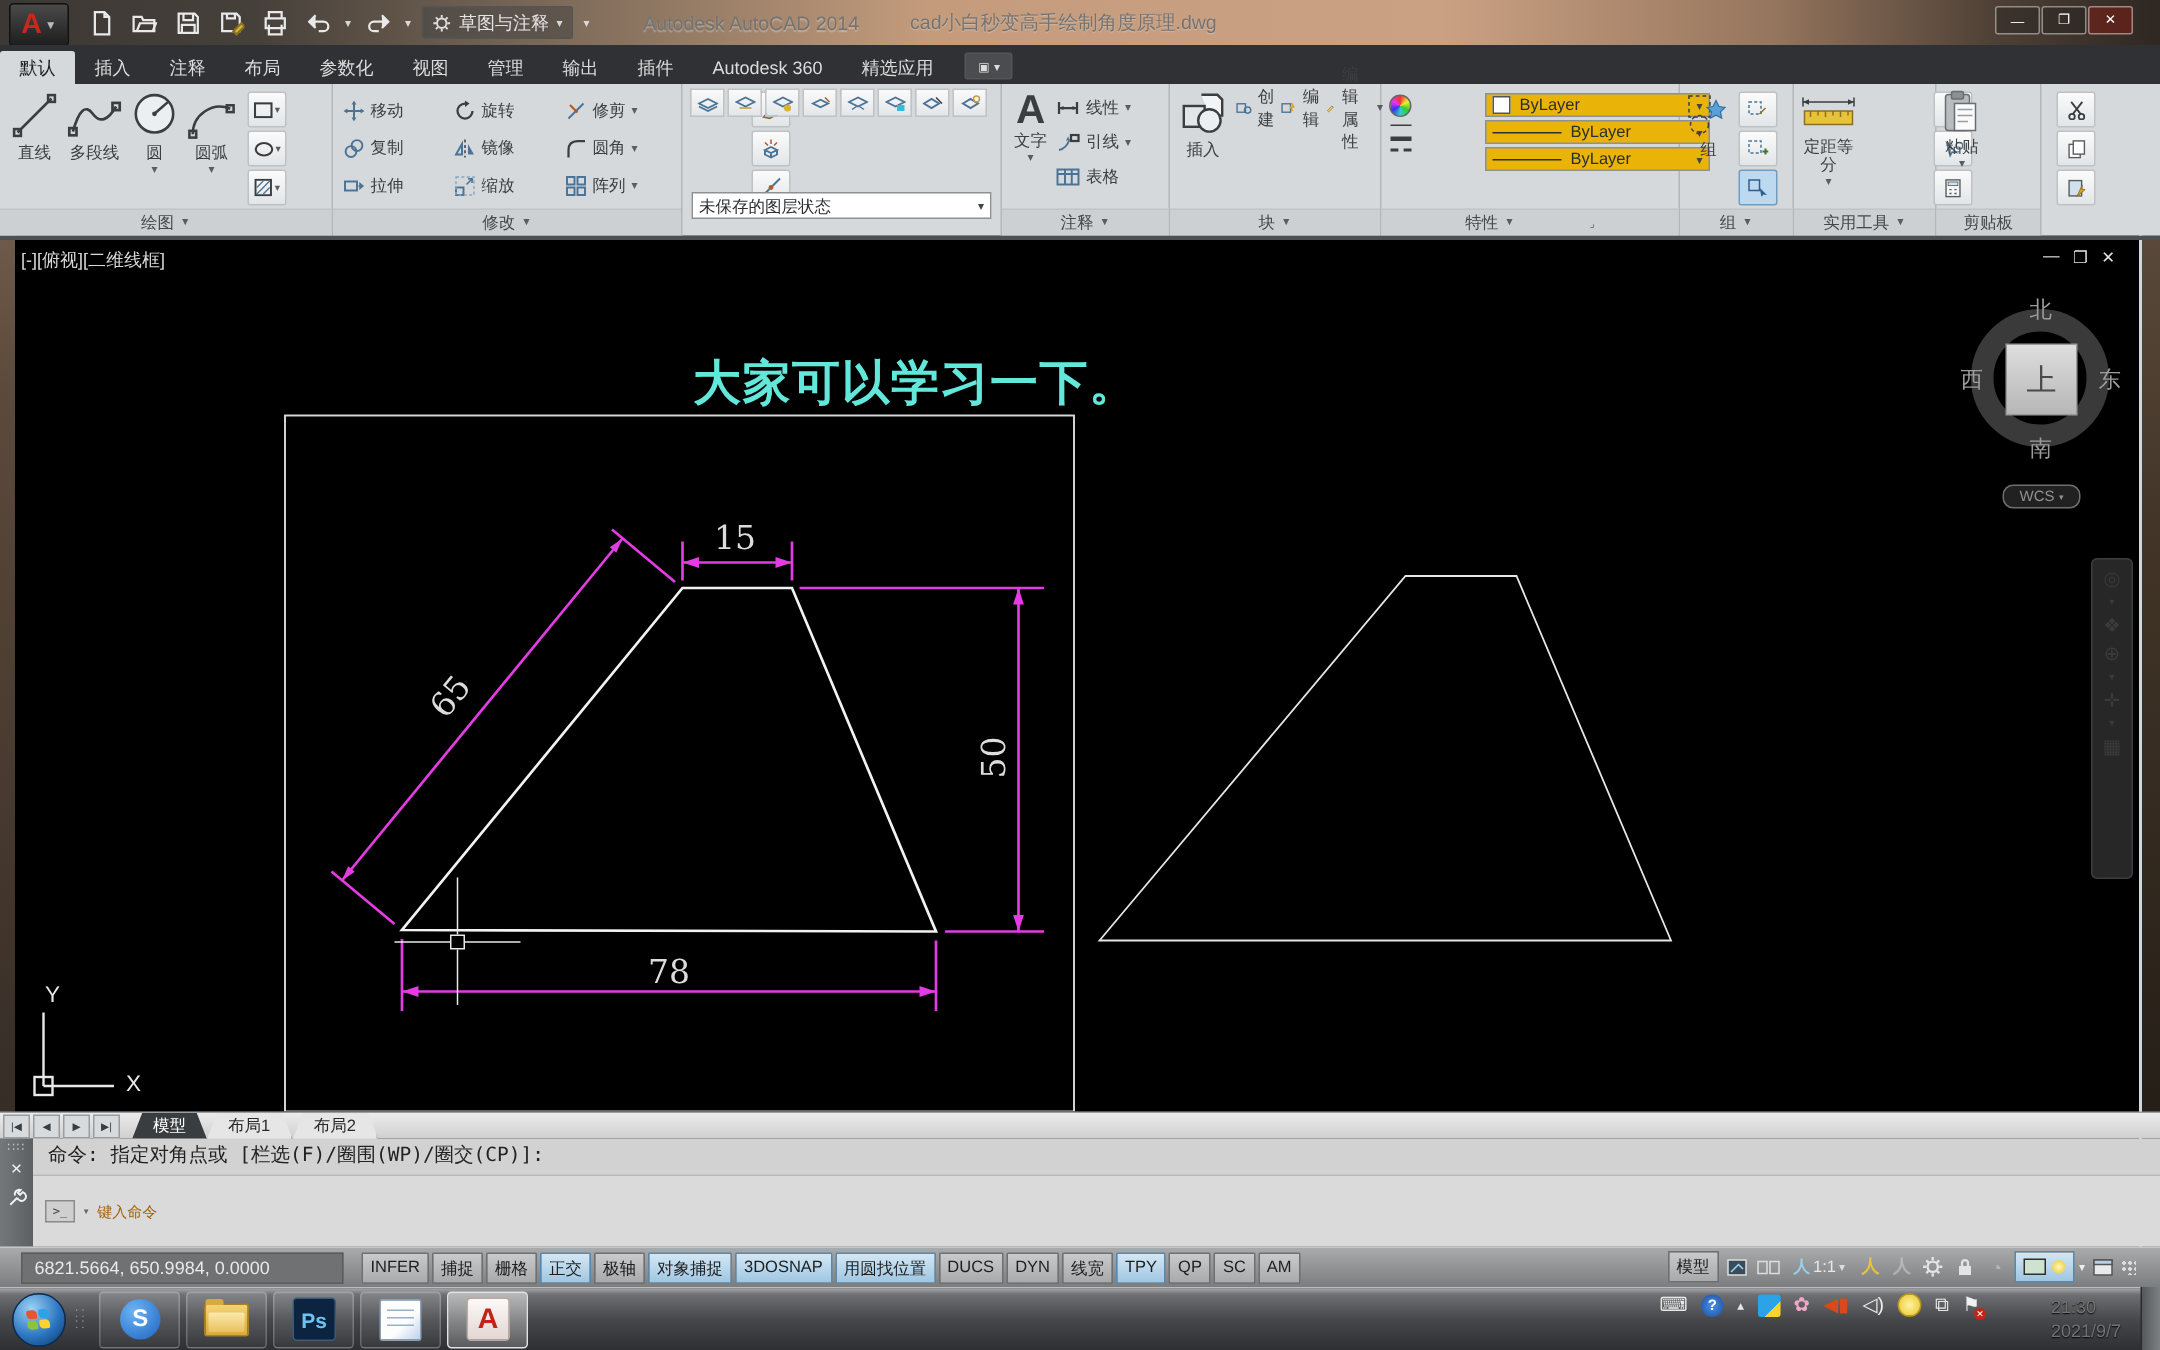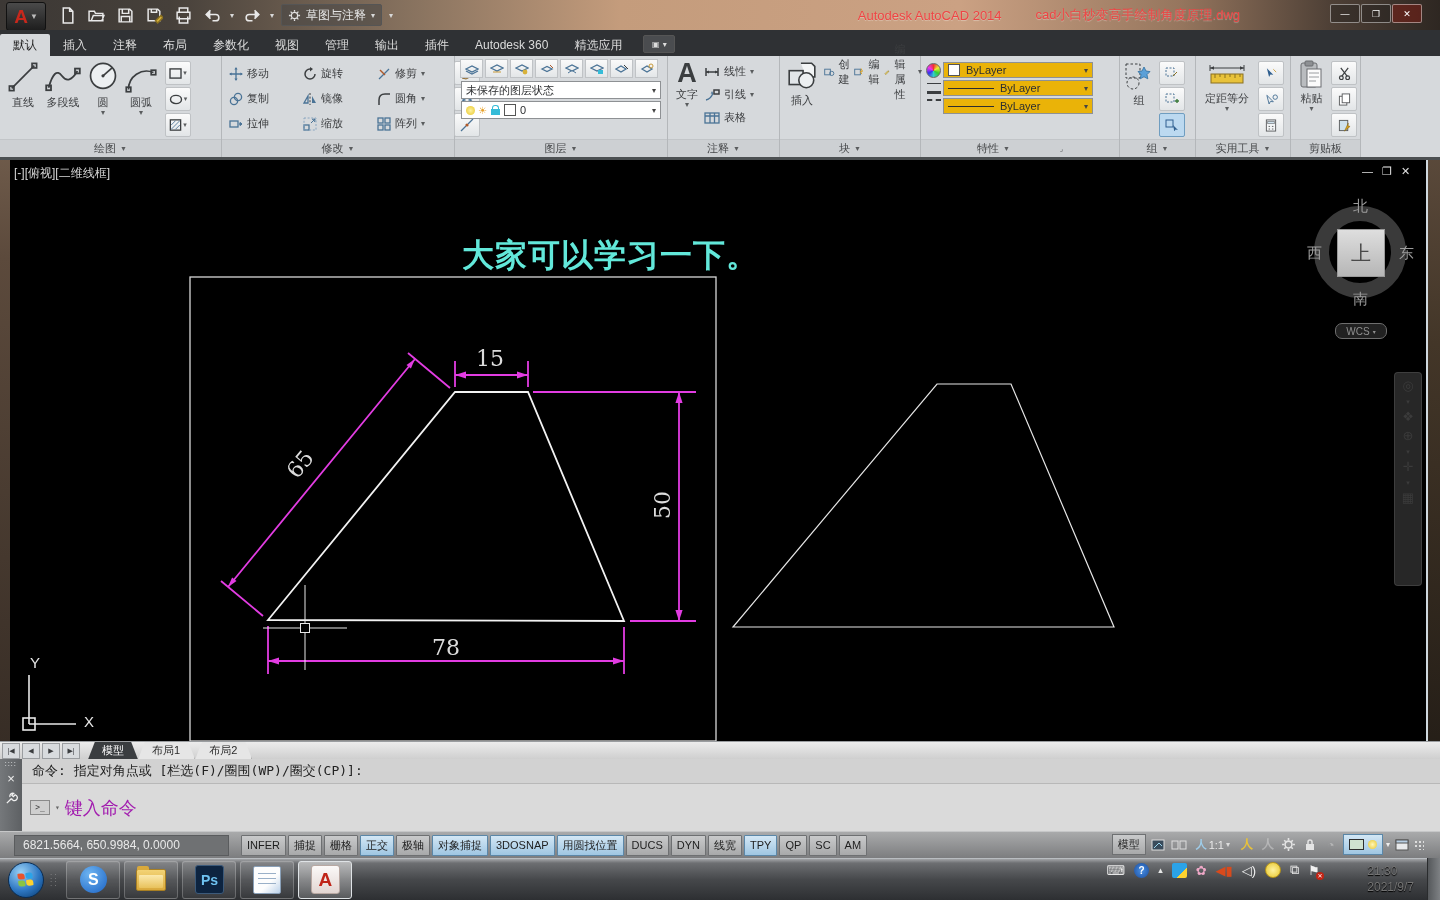--- a/index.html
+++ b/index.html
@@ -24,40 +24,40 @@
     background:linear-gradient(180deg,#4a4a4a,#1e1e1e);border:1px solid #111;
     color:#c8281c;font-weight:bold;font-size:19px;display:flex;align-items:center;justify-content:center;}
   #acad-logo .dn{color:#bbb;font-size:8px;margin-left:2px;}
   .qat{left:56px;top:3px;height:24px;display:flex;align-items:center;gap:7px;}
   .qat-btn{width:22px;height:20px;display:flex;align-items:center;justify-content:center;}
   .qat-btn svg{width:17px;height:17px;}
   .qat svg path,.qat svg rect,.qat svg circle{stroke:#e9e9e9;fill:none;stroke-width:1.4;}
   .wsp{display:flex;align-items:center;gap:5px;height:20px;padding:0 6px;
     border:1px solid #555;border-radius:2px;background:rgba(70,70,70,.55);color:#e4e4e4;font-size:12px;}
   .dnarrow{color:#d8d8d8;font-size:8px;}
-  #title-text{left:0;top:0;width:1240px;height:30px;display:flex;align-items:center;justify-content:flex-end;
-    color:#ef4444;font-size:13px;text-shadow:0 1px 1px rgba(255,255,255,.35);pointer-events:none;}
+  #title-text{left:0;top:0;width:1240px;height:30px;display:flex;align-items:center;justify-content:center;
+    color:#737373;font-size:13px;text-shadow:0 1px 1px rgba(255,255,255,.35);pointer-events:none;}
   #title-text b{font-weight:normal;margin-right:34px;}
   .winbtns{right:18px;top:4px;display:flex;gap:1px;}
   .wbtn{width:28px;height:17px;border:1px solid rgba(255,255,255,.45);border-radius:2px;
     background:rgba(30,30,30,.35);color:#fff;font-size:9px;display:flex;align-items:center;justify-content:center;}
   .wbtn.close{background:rgba(120,30,20,.55);}
 
   
   #ribbontabs{left:0;top:30px;width:1440px;height:26px;background:#2f3134;display:flex;align-items:flex-end;}
   .rtab{padding:4px 13px 4px;font-size:12px;color:#dcdcdc;line-height:14px;}
   .rtab.active{background:#d6d9dc;color:#1f1f1f;border-radius:2px 2px 0 0;}
   .rtab-extra{margin-left:8px;margin-bottom:3px;width:30px;height:16px;border:1px solid #555;
     border-radius:2px;background:#4a4c4f;color:#ddd;font-size:8px;
     display:flex;align-items:center;justify-content:center;gap:3px;}
 
   
   #ribbon{left:0;top:56px;width:1440px;height:101px;background:#d6d9dc;display:flex;}
   .panel{height:101px;border-right:1px solid #b4b7ba;display:flex;flex-direction:column;box-sizing:border-box;}
-  .pbody{flex:1;display:flex;}
+  .pbody{flex:1;display:flex;gap:47px;}
   .plabel{height:17px;background:#cdd0d3;border-top:1px solid #c2c5c8;color:#46484a;
     font-size:11px;display:flex;align-items:center;justify-content:center;gap:4px;}
   .parrow{font-size:7px;color:#5a5c5e;}
   .bigtool{display:flex;flex-direction:column;align-items:center;padding-top:3px;}
   .bigtool .tl{font-size:11px;color:#3c3e40;line-height:12px;margin-top:1px;text-align:center;}
   .ic-stroke{stroke:#3b3e40;fill:none;stroke-width:1.5;}
   .ic-blue{stroke:#4a7396;fill:none;stroke-width:1.3;}
   .microcol{display:flex;flex-direction:column;gap:2px;padding:5px 3px 0 3px;}
   .micro{width:24px;height:22px;border:1px solid #bfc2c5;border-radius:2px;
     background:linear-gradient(#fbfbfb,#e2e5e7);display:flex;align-items:center;justify-content:center;gap:1px;}
@@ -126,21 +126,21 @@
   #cmd-strip{width:22px;background:linear-gradient(90deg,#75787b,#5d6063);display:flex;flex-direction:column;
     align-items:center;color:#f0f0f0;}
   #cmd-strip .grip{color:#c9ccce;font-size:8px;letter-spacing:1px;line-height:7px;margin:2px 0 4px;}
   #cmd-strip .x{font-size:13px;line-height:14px;}
   #cmd-main{flex:1;display:flex;flex-direction:column;font-family:"DejaVu Sans Mono","Liberation Mono",monospace;}
   .cmd-line{font-size:13px;color:#222;padding:2px 0 0 10px;line-height:20px;}
   #cmd-input{margin-top:2px;flex:1;background:#dadada;border-top:1px solid #b8b8b8;
     display:flex;align-items:center;padding-left:8px;gap:5px;}
   #prompt-box{width:18px;height:13px;border:1px solid #8a8a8a;background:#cfcfcf;color:#444;
     font-size:8px;display:flex;align-items:center;justify-content:center;}
-  #cmd-placeholder{color:#a21caf;font-size:18px;}
+  #cmd-placeholder{color:#a16207;font-size:10px;}
 
   
   #statusbar{left:0;top:831px;width:1440px;height:27px;
     background:linear-gradient(#a9aaab,#7c7d7f);border-top:1px solid #c6c7c8;
     display:flex;align-items:center;box-sizing:border-box;}
   #coords{width:205px;height:19px;margin-left:14px;background:#6f7173;border:1px solid #5a5c5e;
     color:#e9e9e9;font-size:12px;display:flex;align-items:center;padding-left:8px;}
   .toggles{display:flex;gap:2px;margin-left:12px;}
   .toggle{height:19px;padding:0 5px;border:1px solid #6e7072;border-radius:1px;
     background:linear-gradient(#c9cacb,#a8a9aa);color:#1e1e1e;font-size:11px;

